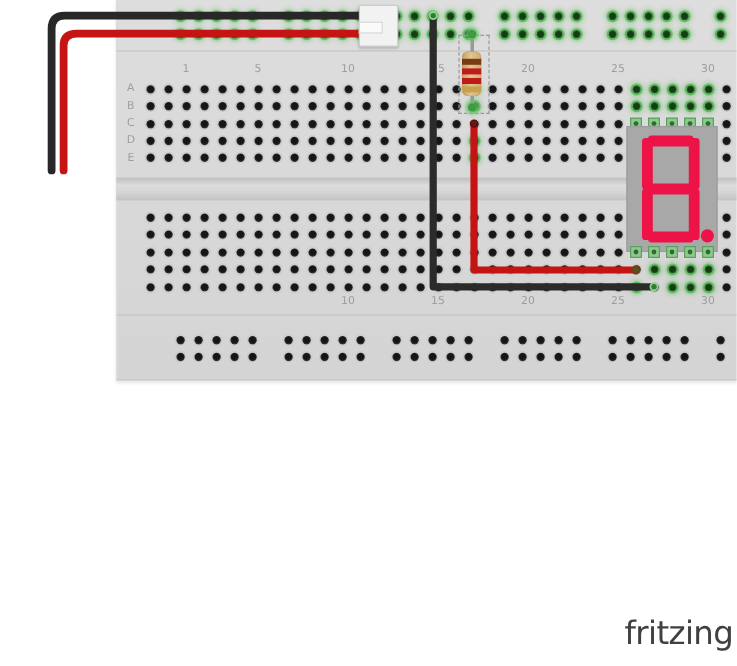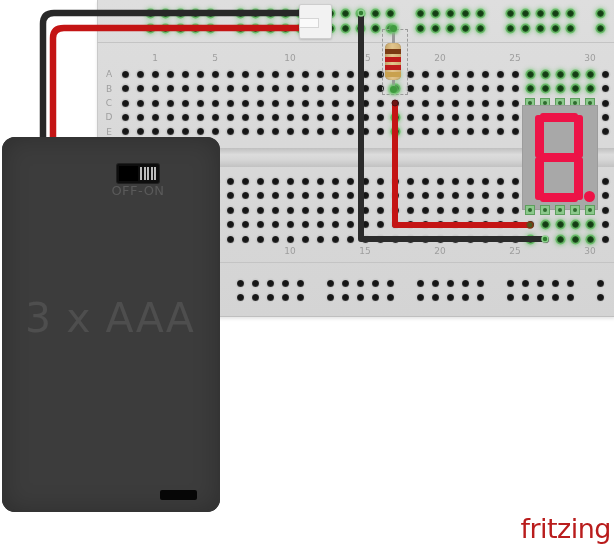--- a/index.html
+++ b/index.html
@@ -59,21 +59,21 @@
   .switch-grip{position:absolute;left:23px;top:3px;width:17px;height:13px;display:flex;gap:1.5px;}
   .switch-grip b{flex:0 0 2px;height:100%;background:#bdbdbd;}
   .switch-label{position:absolute;left:96px;top:46px;width:80px;text-align:center;
                 color:#5a5a5a;font-size:13px;letter-spacing:.5px;}
   .battery-label{position:absolute;left:8px;top:157px;width:200px;text-align:center;
                  color:#4e4e4e;font-size:41px;letter-spacing:1px;}
   .battery-bar{position:absolute;left:158px;top:353px;width:37px;height:10px;background:#060606;
                border-radius:2px;}
 
   
-  .logo{position:absolute;right:3px;top:513px;color:#b91c1c;font-size:27px;letter-spacing:-.5px;}
+  .logo{position:absolute;right:3px;top:513px;color:#404040;font-size:27px;letter-spacing:-.5px;}
   svg.wires{position:absolute;left:0;top:0;}
 </style>
 </head>
 <body>
 
 <div class="stage">
 
   <div class="board"></div>
   <div class="sep" style="top:42px"></div>
   <div class="sep" style="top:262px"></div>
@@ -570,30 +570,15 @@
     <circle cx="361" cy="13" r="3" fill="#2f7d2f" stroke="#8fd48f" stroke-width="1.5"></circle>
     <circle cx="545" cy="239" r="3" fill="#2f7d2f" stroke="#8fd48f" stroke-width="1.5"></circle>
     <circle cx="530" cy="225" r="3" fill="#4a5b20" stroke="#7a3b14" stroke-width="1.5"></circle>
     <circle cx="395" cy="103" r="3" fill="#6e1414" stroke="#501010" stroke-width="1"></circle>
   </svg>
 
   <div class="connector">
     <div class="connector-slot"></div>
   </div>
 
-  <div class="battery">
-    <div class="switch-track">
-      <div class="switch-knob"></div>
-      <div class="switch-grip">
-          <b></b>
-          <b></b>
-          <b></b>
-          <b></b>
-          <b></b>
-        </div>
-    </div>
-    <div class="switch-label">OFF-ON</div>
-    <div class="battery-label">3 x AAA</div>
-    <div class="battery-bar"></div>
-  </div>
 
   <div class="logo">fritzing</div>
 </div>
 
 </body></html>

